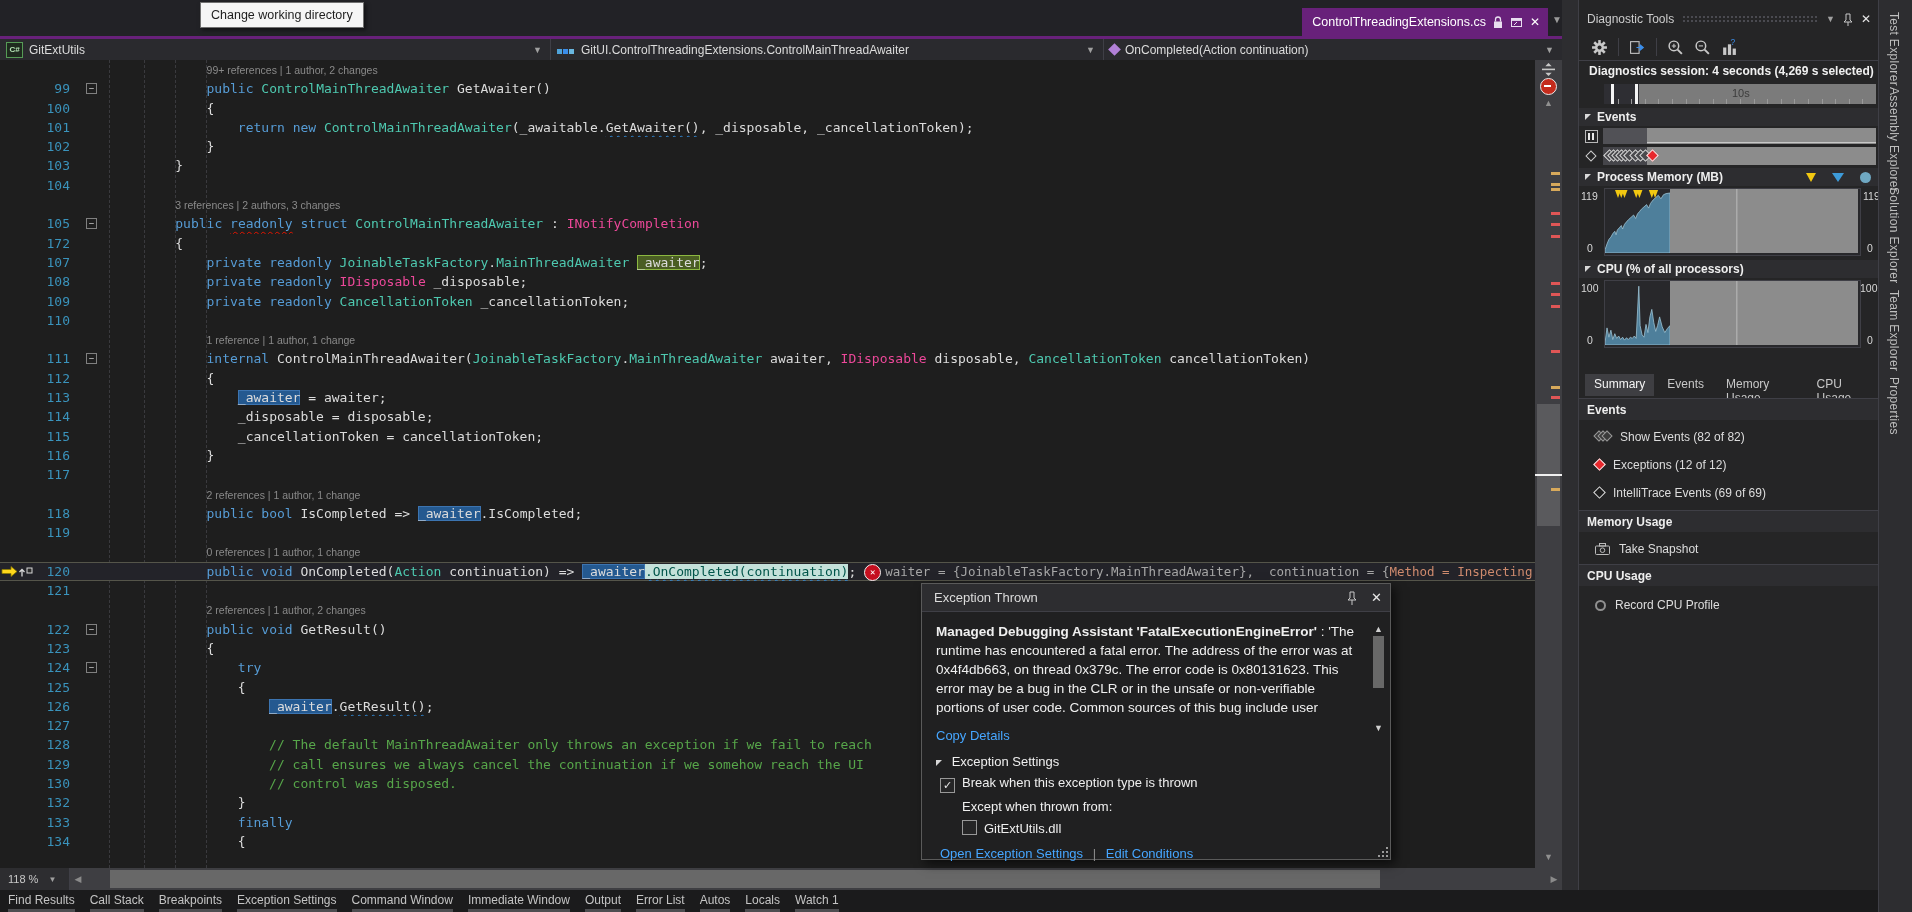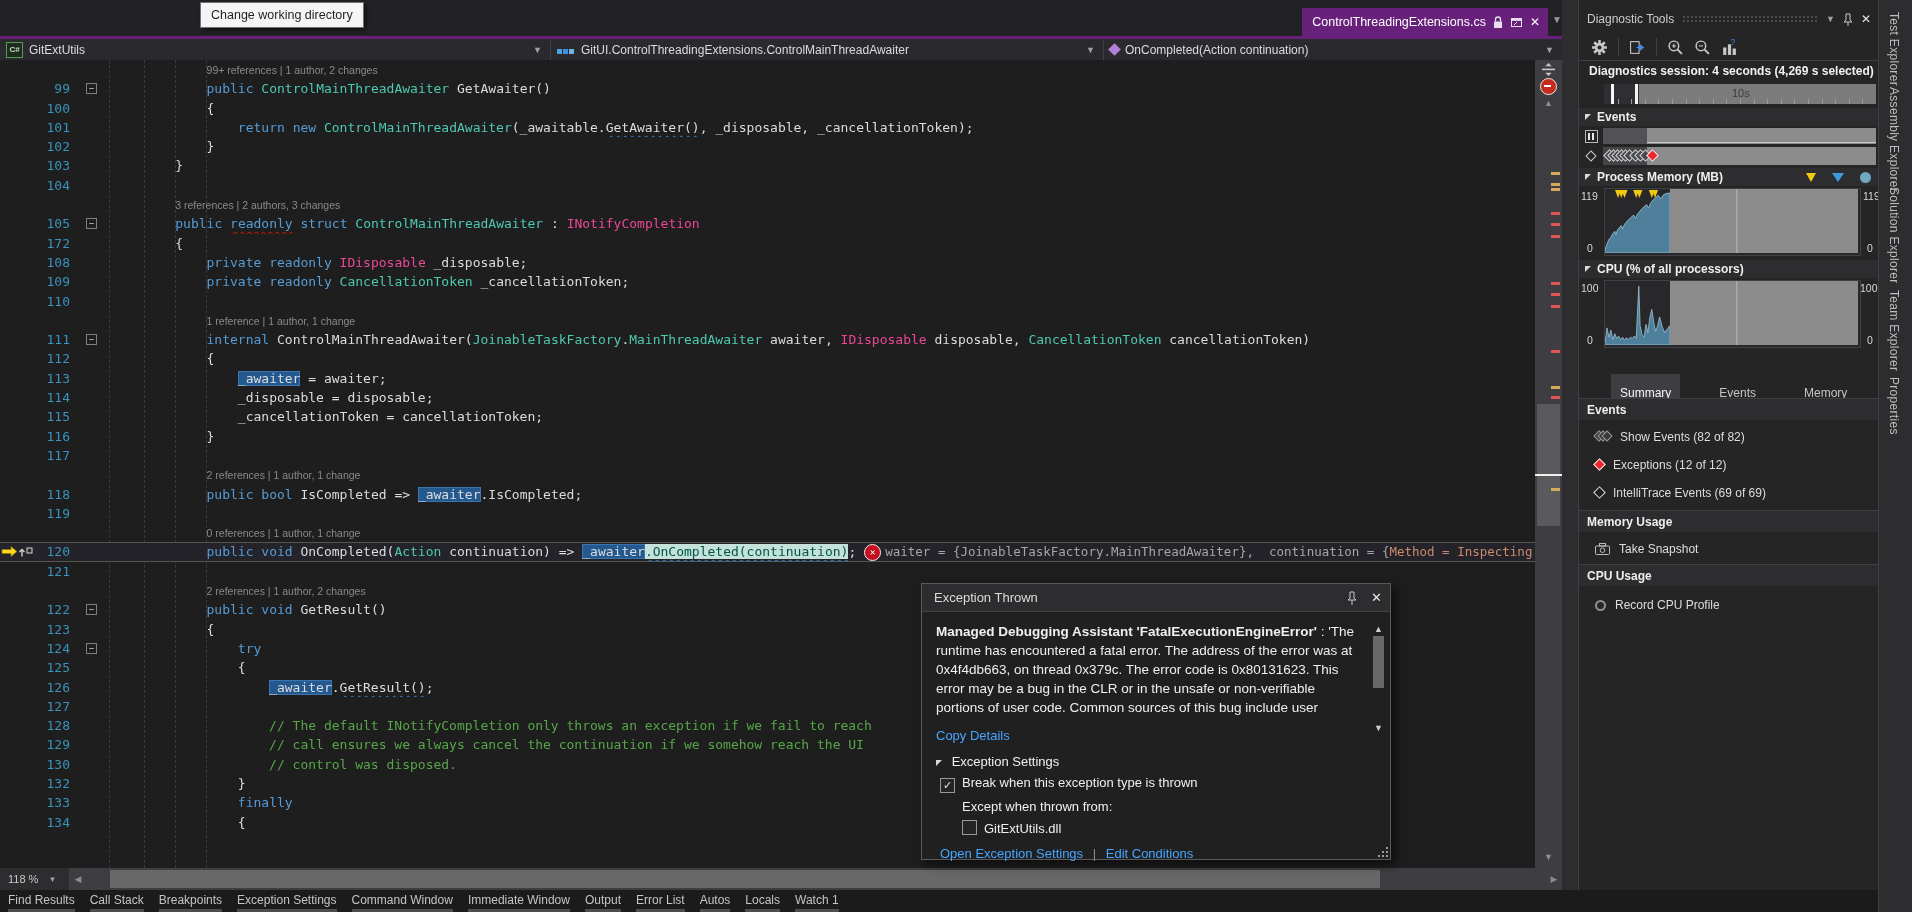--- a/index.html
+++ b/index.html
@@ -109,21 +109,21 @@
     padding-left:6px;font-weight:bold;font-size:12px;color:#EEE;}
   .sect-head .tri{border-top-width:6px;border-right-width:6px;}
   .evrow{position:absolute;left:0;right:3px;display:flex;align-items:center;}
   .evicon{width:24px;flex:none;display:flex;justify-content:center;}
   .evtrack{flex:1;height:100%;position:relative;background:#8C8C8C;overflow:hidden;}
   .evtrack .darkzone{position:absolute;left:0;top:0;bottom:0;width:44px;background:#45454A;}
   .dmd{display:inline-block;width:8px;height:8px;transform:rotate(45deg);box-sizing:border-box;}
   .chart{position:absolute;left:25px;width:255px;height:66px;background:#28282B;border:1px solid #3F3F46;}
   .axlab{position:absolute;font-size:10.5px;color:#D8D8D8;}
   #diag-tabs{position:absolute;left:6px;top:374px;right:0;height:22px;display:flex;gap:4px;font-size:12px;}
-  .dtab{padding:12px 9px;color:#C8C8C8;margin-left:26px;}
+  .dtab{padding:3px 9px;color:#C8C8C8;}
   .dtab.sel-tab{background:#3E3E42;color:#F5F5F5;}
   .sum-head{position:absolute;left:0;right:0;height:21px;background:#2D2D30;border-top:1px solid #3F3F46;
     display:flex;align-items:center;padding-left:8px;font-weight:bold;color:#EEE;}
   .sum-item{position:absolute;left:0;right:0;height:26px;display:flex;align-items:center;gap:9px;padding-left:16px;font-size:12px;color:#DDD;}
 
   
   #rightstrip{position:absolute;left:1878px;top:0;width:34px;height:912px;background:#2D2D30;border-left:1px solid #3F3F46;}
   .vtab{position:absolute;left:8px;writing-mode:vertical-rl;font-size:12px;color:#BFBFBF;letter-spacing:.3px;}
 
   .icon16{width:17px;height:17px;flex:none;}
@@ -179,20 +179,21 @@
         <div class="row"><div class="gutter"></div><div class="lnum"></div><div class="fold"></div><div class="lens" style="padding-left: 62.56px;">99+ references | 1 author, 2 changes</div></div>
         <div class="row"><div class="gutter"></div><div class="lnum">99</div><div class="fold"><span class="foldbox">−</span></div><div class="codeline" style="padding-left: 62.56px;"><span class="k">public </span><span class="t">ControlMainThreadAwaiter</span><span class="p"> GetAwaiter()</span></div></div>
         <div class="row"><div class="gutter"></div><div class="lnum">100</div><div class="fold"></div><div class="codeline" style="padding-left: 62.56px;"><span class="p">{</span></div></div>
         <div class="row"><div class="gutter"></div><div class="lnum">101</div><div class="fold"></div><div class="codeline" style="padding-left: 93.84px;"><span class="k">return </span><span class="k">new </span><span class="t">ControlMainThreadAwaiter</span><span class="p">(_awaitable.</span><span class="p sqb">GetAwaiter()</span><span class="p">, _disposable, _cancellationToken);</span></div></div>
         <div class="row"><div class="gutter"></div><div class="lnum">102</div><div class="fold"></div><div class="codeline" style="padding-left: 62.56px;"><span class="p">}</span></div></div>
         <div class="row"><div class="gutter"></div><div class="lnum">103</div><div class="fold"></div><div class="codeline" style="padding-left: 31.28px;"><span class="p">}</span></div></div>
         <div class="row"><div class="gutter"></div><div class="lnum">104</div><div class="fold"></div><div class="codeline" style="padding-left: 0px;"></div></div>
         <div class="row"><div class="gutter"></div><div class="lnum"></div><div class="fold"></div><div class="lens" style="padding-left: 31.28px;">3 references | 2 authors, 3 changes</div></div>
         <div class="row"><div class="gutter"></div><div class="lnum">105</div><div class="fold"><span class="foldbox">−</span></div><div class="codeline" style="padding-left: 31.28px;"><span class="k">public </span><span class="k sqr">readonly</span><span class="k"> struct </span><span class="t">ControlMainThreadAwaiter</span><span class="p"> : </span><span class="i">INotifyCompletion</span></div></div>
         <div class="row"><div class="gutter"></div><div class="lnum">172</div><div class="fold"></div><div class="codeline" style="padding-left: 31.28px;"><span class="p">{</span></div></div>
+        <div class="row"><div class="gutter"></div><div class="lnum">107</div><div class="fold"></div><div class="codeline" style="padding-left: 62.56px;"><span class="k">private readonly </span><span class="t">JoinableTaskFactory</span><span class="p">.</span><span class="t">MainThreadAwaiter</span><span class="p"> </span><span class="selg">_awaiter</span><span class="p">;</span></div></div>
         <div class="row"><div class="gutter"></div><div class="lnum">108</div><div class="fold"></div><div class="codeline" style="padding-left: 62.56px;"><span class="k">private readonly </span><span class="i">IDisposable</span><span class="p"> _disposable;</span></div></div>
         <div class="row"><div class="gutter"></div><div class="lnum">109</div><div class="fold"></div><div class="codeline" style="padding-left: 62.56px;"><span class="k">private readonly </span><span class="t">CancellationToken</span><span class="p"> _cancellationToken;</span></div></div>
         <div class="row"><div class="gutter"></div><div class="lnum">110</div><div class="fold"></div><div class="codeline" style="padding-left: 0px;"></div></div>
         <div class="row"><div class="gutter"></div><div class="lnum"></div><div class="fold"></div><div class="lens" style="padding-left: 62.56px;">1 reference | 1 author, 1 change</div></div>
         <div class="row"><div class="gutter"></div><div class="lnum">111</div><div class="fold"><span class="foldbox">−</span></div><div class="codeline" style="padding-left: 62.56px;"><span class="k">internal </span><span class="p">ControlMainThreadAwaiter(</span><span class="t">JoinableTaskFactory</span><span class="p">.</span><span class="t">MainThreadAwaiter</span><span class="p"> awaiter, </span><span class="i">IDisposable</span><span class="p"> disposable, </span><span class="t">CancellationToken</span><span class="p"> cancellationToken)</span></div></div>
         <div class="row"><div class="gutter"></div><div class="lnum">112</div><div class="fold"></div><div class="codeline" style="padding-left: 62.56px;"><span class="p">{</span></div></div>
         <div class="row"><div class="gutter"></div><div class="lnum">113</div><div class="fold"></div><div class="codeline" style="padding-left: 93.84px;"><span class="sel">_awaiter</span><span class="p"> = awaiter;</span></div></div>
         <div class="row"><div class="gutter"></div><div class="lnum">114</div><div class="fold"></div><div class="codeline" style="padding-left: 93.84px;"><span class="p">_disposable = disposable;</span></div></div>
         <div class="row"><div class="gutter"></div><div class="lnum">115</div><div class="fold"></div><div class="codeline" style="padding-left: 93.84px;"><span class="p">_cancellationToken = cancellationToken;</span></div></div>
         <div class="row"><div class="gutter"></div><div class="lnum">116</div><div class="fold"></div><div class="codeline" style="padding-left: 62.56px;"><span class="p">}</span></div></div>
@@ -207,21 +208,21 @@
               <rect x="26" y="3" width="5" height="5" fill="#2A2A2A" stroke="#D8D8D8"></rect>
             </svg></div><div class="lnum">120</div><div class="fold"></div><div class="codeline" style="padding-left: 62.56px;"><span class="k">public void </span><span class="p">OnCompleted(</span><span class="t">Action</span><span class="p"> continuation) =&gt; </span><span class="sel">_awaiter</span><span class="cur sqb">.OnCompleted(continuation)</span><span class="p">;</span><span class="excicon">✕</span><span class="dbg">waiter = {JoinableTaskFactory.MainThreadAwaiter},  continuation = {</span><span class="dbg2">Method = Inspecting the st</span></div></div>
         <div class="row"><div class="gutter"></div><div class="lnum">121</div><div class="fold"></div><div class="codeline" style="padding-left: 0px;"></div></div>
         <div class="row"><div class="gutter"></div><div class="lnum"></div><div class="fold"></div><div class="lens" style="padding-left: 62.56px;">2 references | 1 author, 2 changes</div></div>
         <div class="row"><div class="gutter"></div><div class="lnum">122</div><div class="fold"><span class="foldbox">−</span></div><div class="codeline" style="padding-left: 62.56px;"><span class="k">public void </span><span class="p">GetResult()</span></div></div>
         <div class="row"><div class="gutter"></div><div class="lnum">123</div><div class="fold"></div><div class="codeline" style="padding-left: 62.56px;"><span class="p">{</span></div></div>
         <div class="row"><div class="gutter"></div><div class="lnum">124</div><div class="fold"><span class="foldbox">−</span></div><div class="codeline" style="padding-left: 93.84px;"><span class="k">try</span></div></div>
         <div class="row"><div class="gutter"></div><div class="lnum">125</div><div class="fold"></div><div class="codeline" style="padding-left: 93.84px;"><span class="p">{</span></div></div>
         <div class="row"><div class="gutter"></div><div class="lnum">126</div><div class="fold"></div><div class="codeline" style="padding-left: 125.12px;"><span class="sel">_awaiter</span><span class="p">.</span><span class="p sqb">GetResult()</span><span class="p">;</span></div></div>
         <div class="row"><div class="gutter"></div><div class="lnum">127</div><div class="fold"></div><div class="codeline" style="padding-left: 0px;"></div></div>
-        <div class="row"><div class="gutter"></div><div class="lnum">128</div><div class="fold"></div><div class="codeline" style="padding-left: 125.12px;"><span class="c">// The default INotifyCompletion only throws an exception if we fail to reach</span></div></div>
+        <div class="row"><div class="gutter"></div><div class="lnum">128</div><div class="fold"></div><div class="codeline" style="padding-left: 125.12px;"><span class="c">// The default MainThreadAwaiter only throws an exception if we fail to reach</span></div></div>
         <div class="row"><div class="gutter"></div><div class="lnum">129</div><div class="fold"></div><div class="codeline" style="padding-left: 125.12px;"><span class="c">// call ensures we always cancel the continuation if we somehow reach the UI</span></div></div>
         <div class="row"><div class="gutter"></div><div class="lnum">130</div><div class="fold"></div><div class="codeline" style="padding-left: 125.12px;"><span class="c">// control was disposed.</span></div></div>
         <div class="row"><div class="gutter"></div><div class="lnum">132</div><div class="fold"></div><div class="codeline" style="padding-left: 93.84px;"><span class="p">}</span></div></div>
         <div class="row"><div class="gutter"></div><div class="lnum">133</div><div class="fold"></div><div class="codeline" style="padding-left: 93.84px;"><span class="k">finally</span></div></div>
         <div class="row"><div class="gutter"></div><div class="lnum">134</div><div class="fold"></div><div class="codeline" style="padding-left: 93.84px;"><span class="p">{</span></div></div>
       </div>
   </div>
 
   <div id="vscroll">
     <div style="position:absolute;left:7px;top:2px;">

